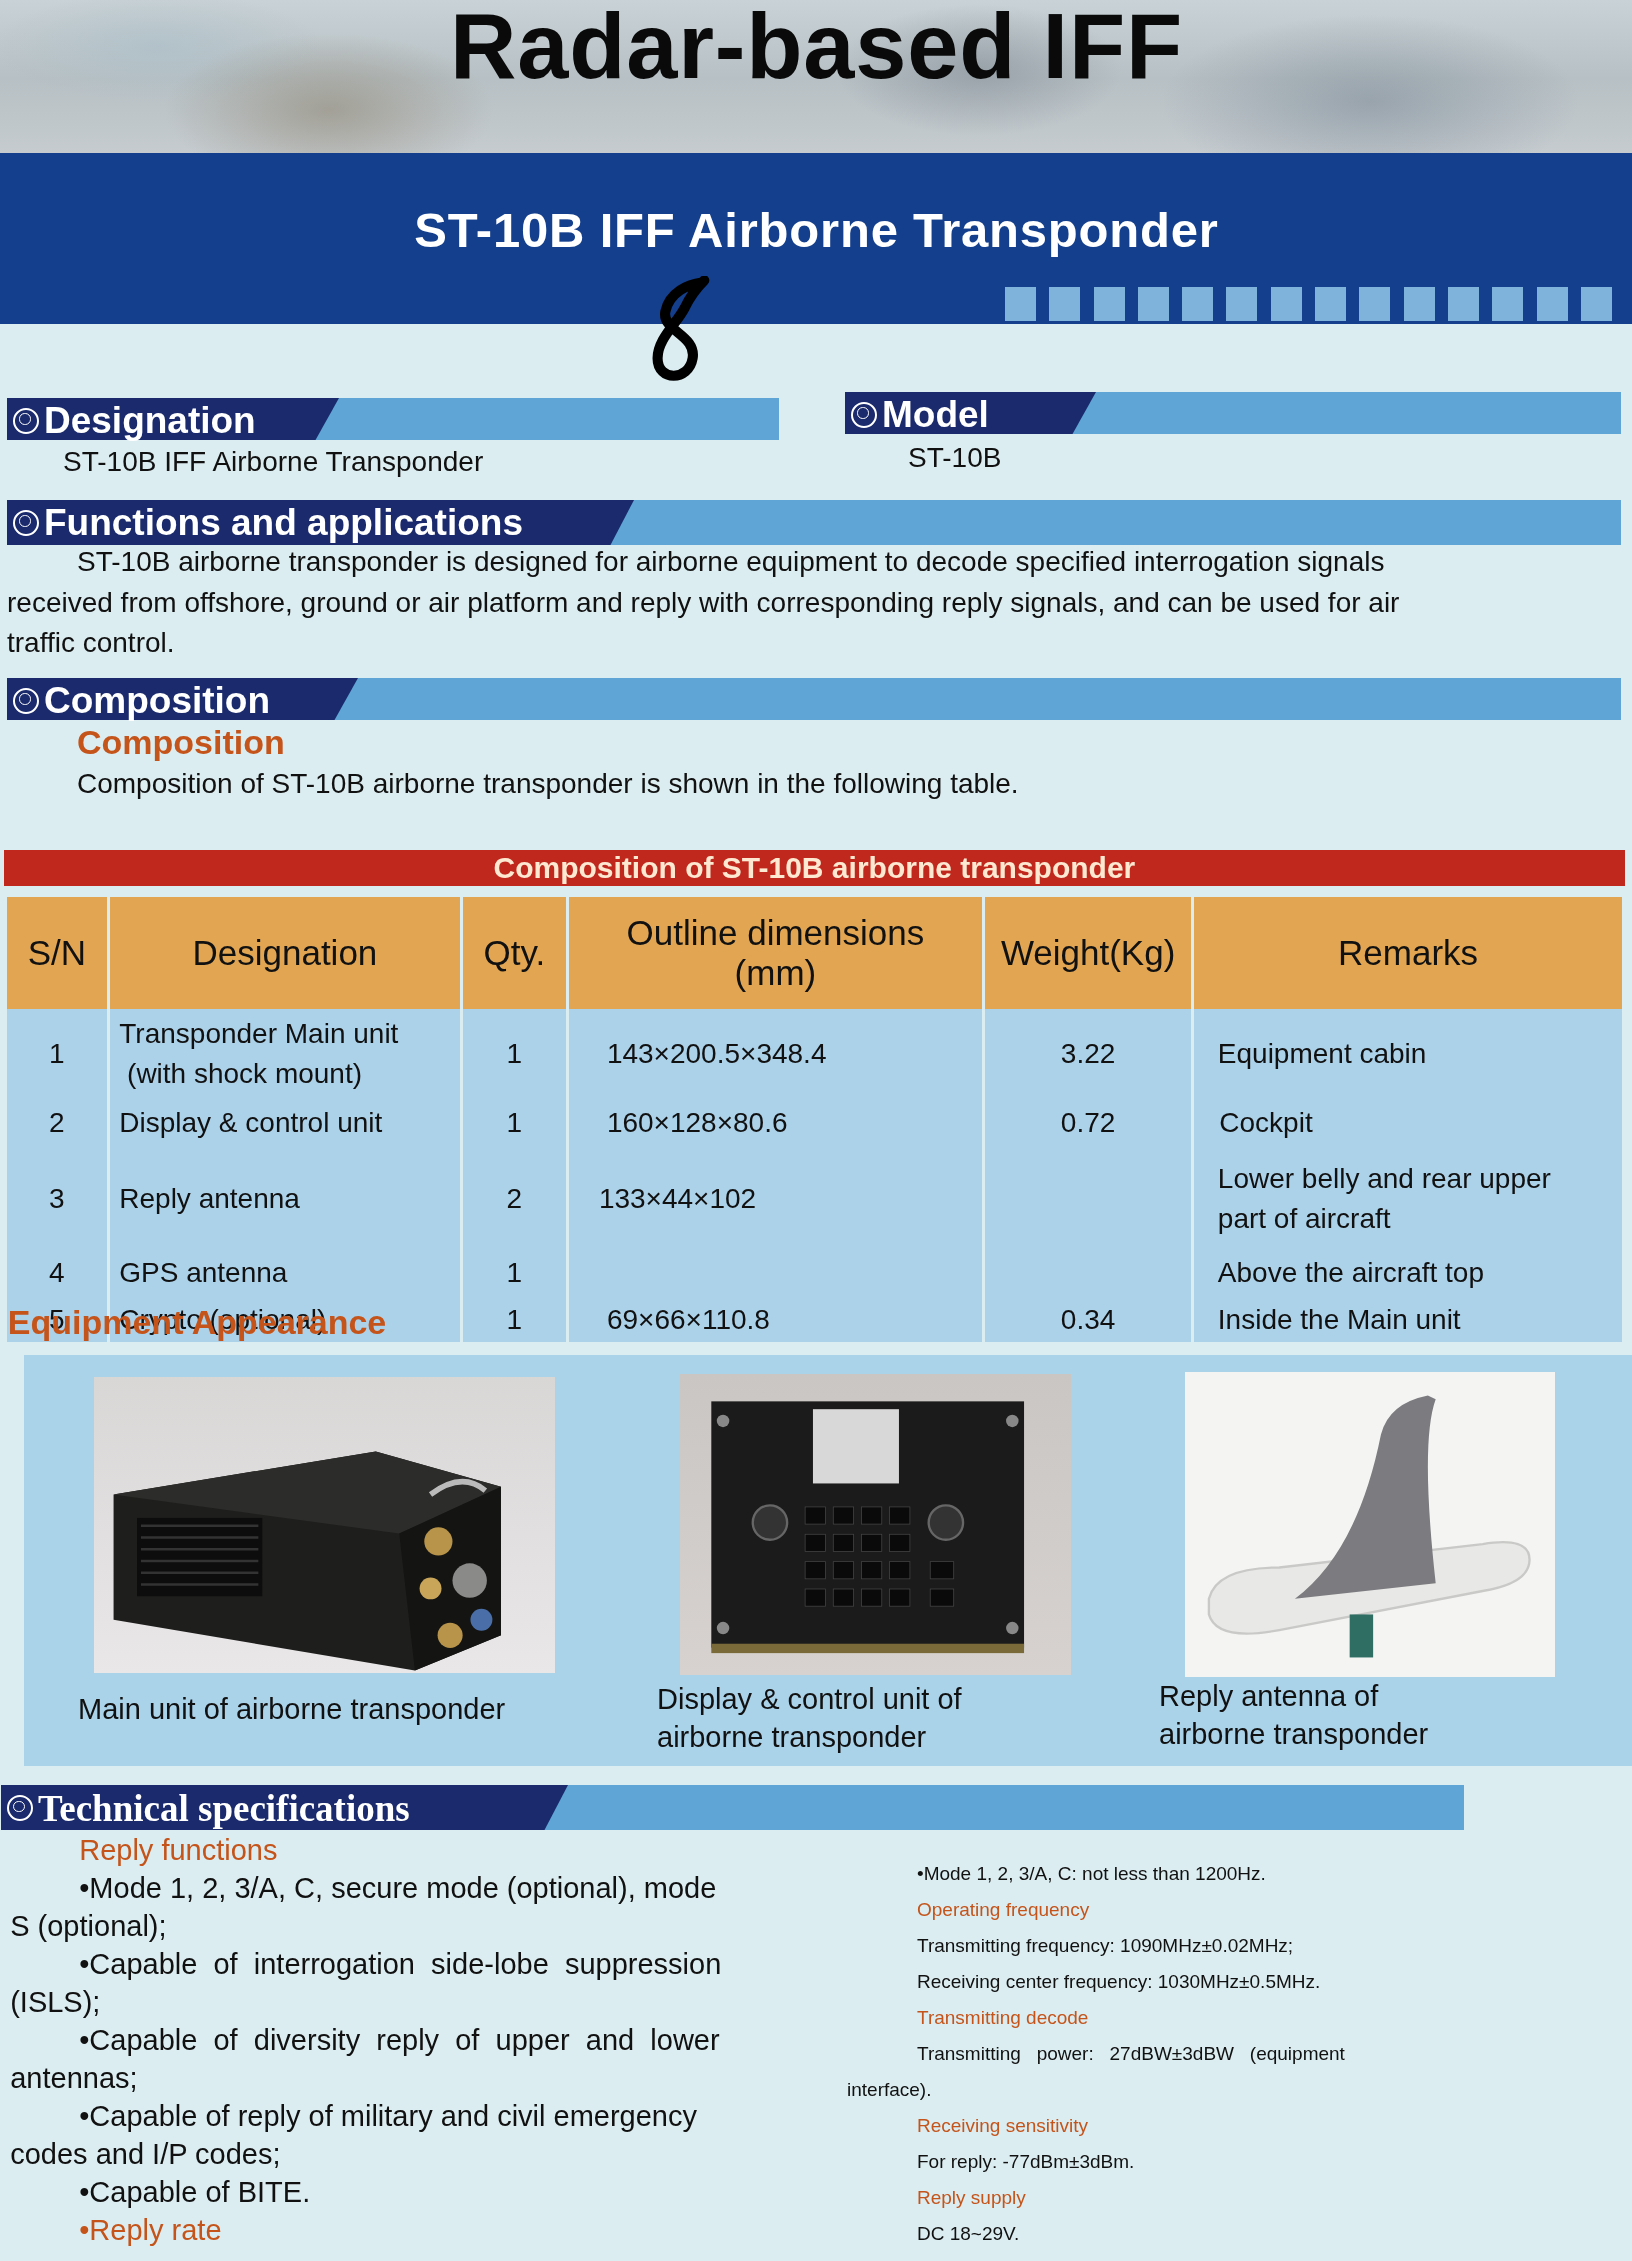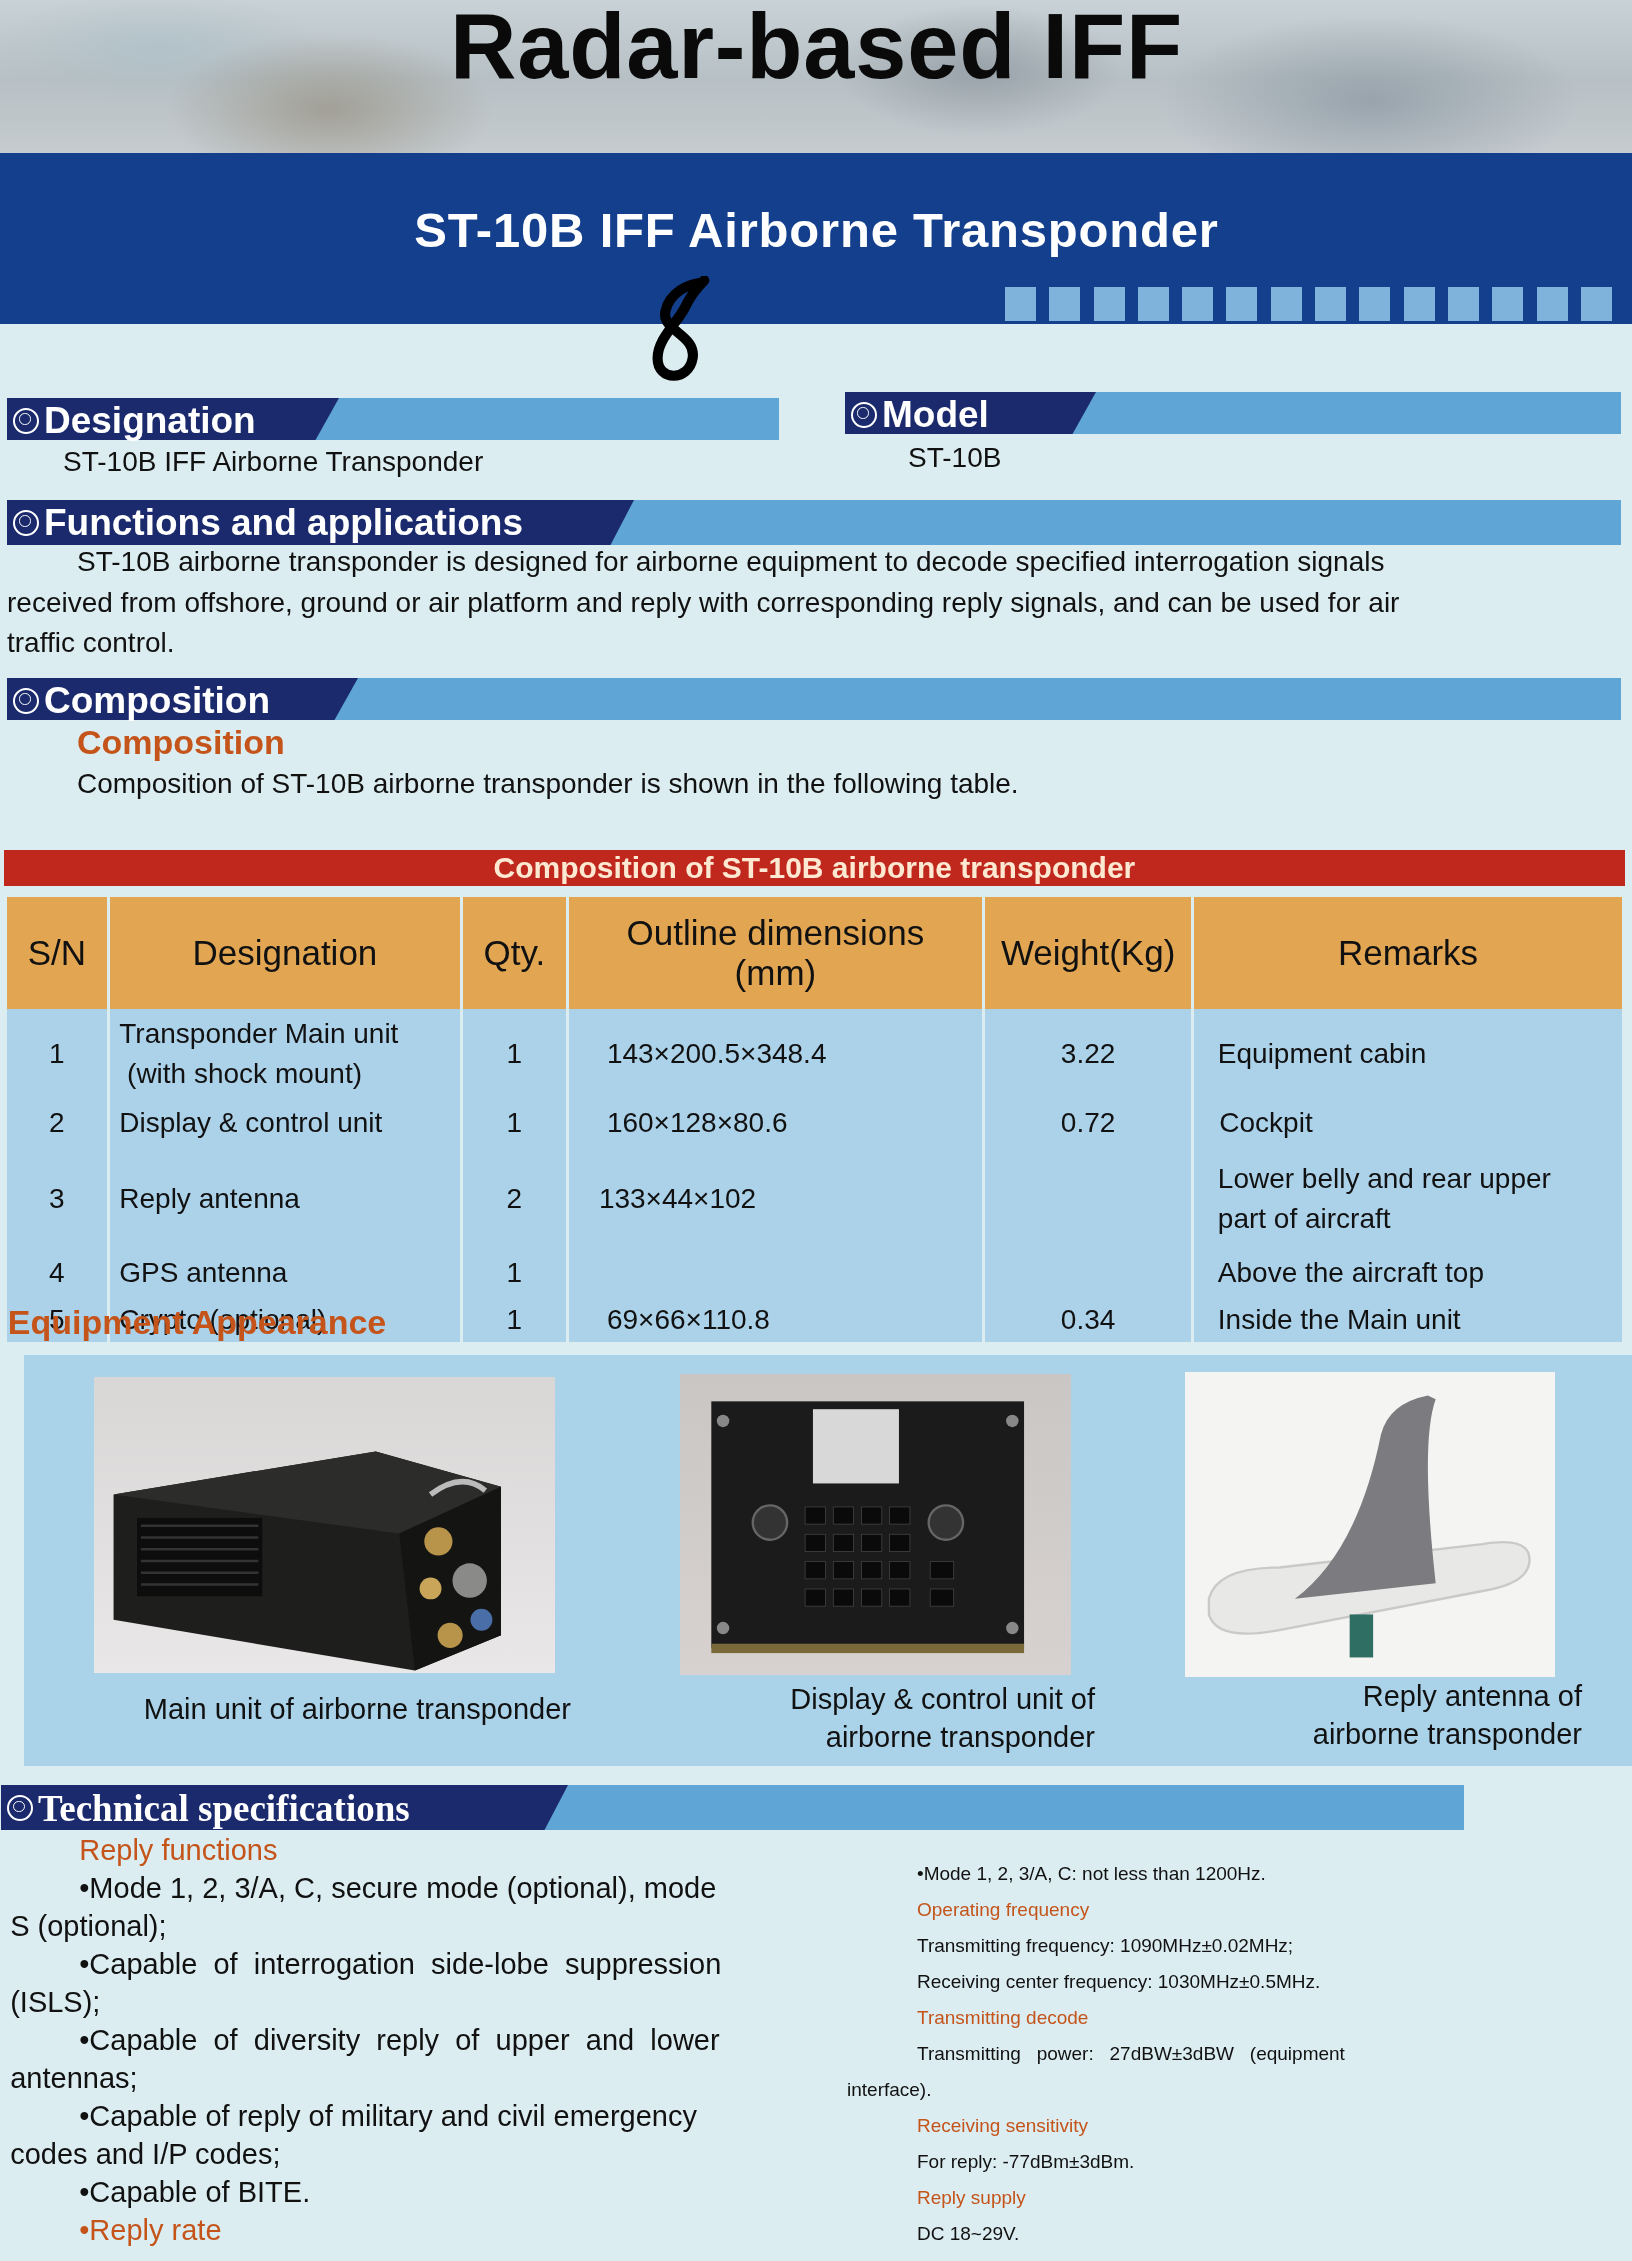--- a/index.html
+++ b/index.html
@@ -36,21 +36,21 @@
   .tbl{left:3.9px;top:897px;width:1621px;border-collapse:separate;border-spacing:3.9px 0;}
   table.tbl{position:absolute;}
   .tbl th{background:#e2a653;font-weight:normal;font-size:35px;height:48px;padding:16px;}
   .tbl td{background:#acd2ea;font-size:28px;padding:0 9.4px;vertical-align:middle;line-height:40px;}
   .tbl td.c{text-align:center;}
   .tbl tr.r1 td{height:89px;} .tbl tr.r2 td{height:50px;} .tbl tr.r3 td{height:101px;}
   .tbl tr.r4 td{height:48px;} .tbl tr.r5 td{height:45px;}
   
   .photopanel{left:23.5px;top:1355px;width:1609px;height:411px;background:#aad3ea;}
   .photo{position:absolute;overflow:hidden;}
-  .cap{position:absolute;text-align:right;font-size:29px;line-height:38px;}
+  .cap{position:absolute;text-align:left;font-size:29px;line-height:38px;}
 </style>
 </head>
 <body>
 
 <div class="abs banner"></div>
 <div class="abs title">Radar-based IFF</div>
 <div class="abs blueband"></div>
 <div class="abs subtitle">ST-10B IFF Airborne Transponder</div>
 <div class="abs stripes">
   <span></span>

